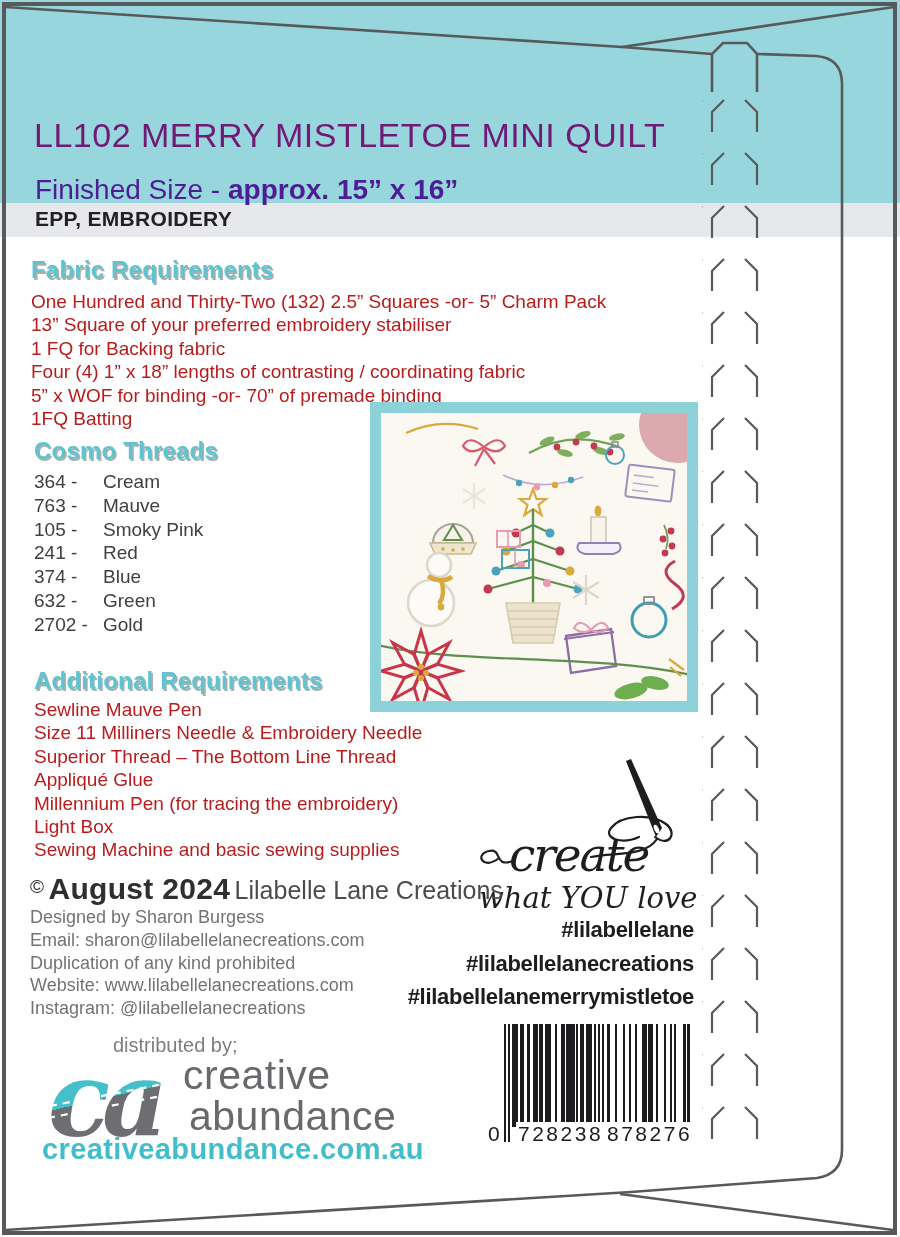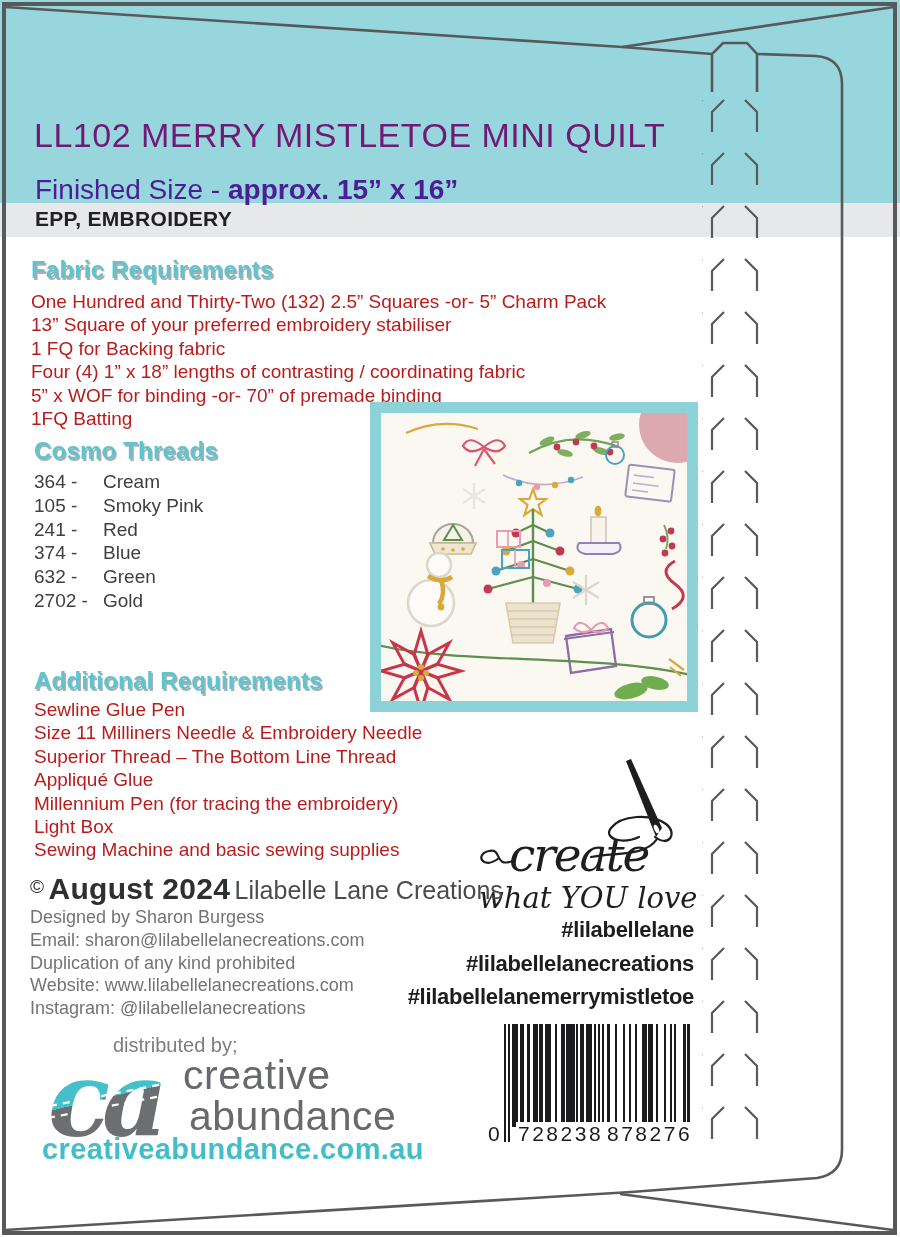--- a/index.html
+++ b/index.html
@@ -79,31 +79,32 @@
       <div>1 FQ for Backing fabric</div>
       <div>Four (4) 1” x 18” lengths of contrasting / coordinating fabric</div>
       <div>5” x WOF for binding -or- 70” of premade binding</div>
       <div>1FQ Batting</div>
     </div>
   </div>
 
   <div class="abs" id="cosmo-block">
     <div class="heading">Cosmo Threads</div>
     <div class="thread-row"><span class="thread-code">364 -</span><span>Cream</span></div>
+    <div class="thread-row"><span class="thread-code">763 -</span><span>Mauve</span></div>
     <div class="thread-row"><span class="thread-code">105 -</span><span>Smoky Pink</span></div>
     <div class="thread-row"><span class="thread-code">241 -</span><span>Red</span></div>
     <div class="thread-row"><span class="thread-code">374 -</span><span>Blue</span></div>
     <div class="thread-row"><span class="thread-code">632 -</span><span>Green</span></div>
     <div class="thread-row"><span class="thread-code">2702 -</span><span>Gold</span></div>
   </div>
 
   <div class="abs" id="additional-block">
     <div class="heading">Additional Requirements</div>
     <div class="lines">
-      <div>Sewline Glue Pen</div>
+      <div>Sewline Mauve Pen</div>
       <div>Size 11 Milliners Needle &amp; Embroidery Needle</div>
       <div>Superior Thread – The Bottom Line Thread</div>
       <div>Appliqué Glue</div>
       <div>Millennium Pen (for tracing the embroidery)</div>
       <div>Light Box</div>
       <div>Sewing Machine and basic sewing supplies</div>
     </div>
   </div>
 
   <div class="abs" id="photo-frame">

